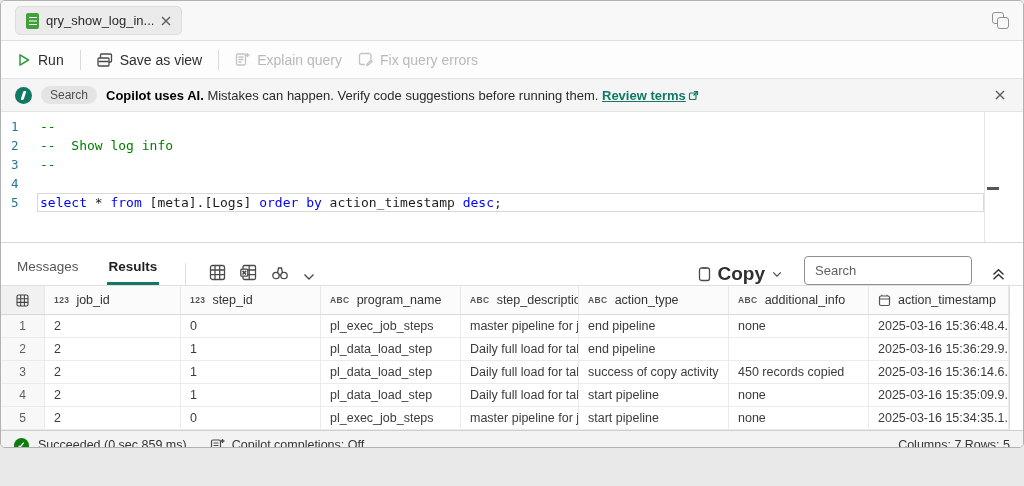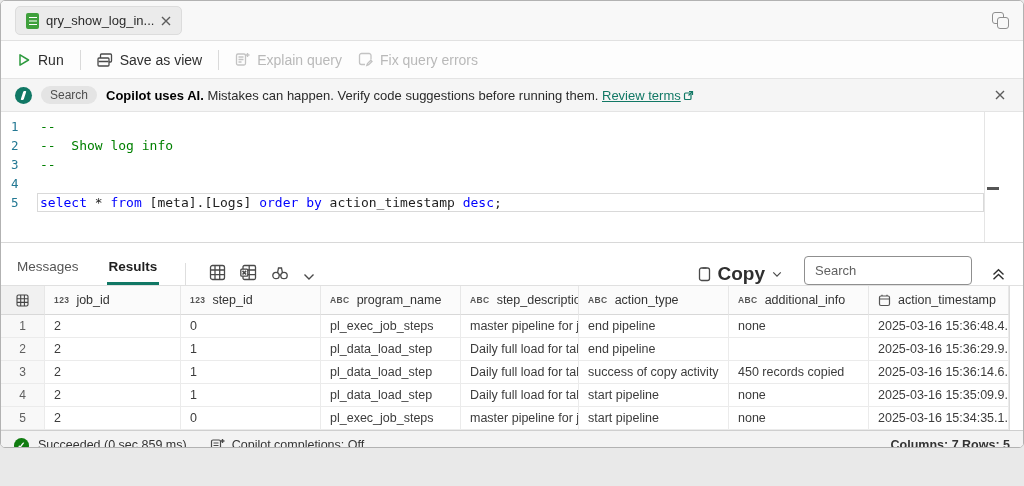--- a/index.html
+++ b/index.html
@@ -40,21 +40,21 @@
   
   .banner{ height:33px; background:#f5f5f5; border-bottom:1px solid #e4e4e4;
     display:flex; align-items:center; padding:0 14px; gap:9px; font-size:13px; flex:0 0 auto; }
   .cp-circle{ width:17px; height:17px; border-radius:50%; background:var(--accent,#117865);
     position:relative; flex:0 0 auto; }
   .cp-circle::before{ content:""; position:absolute; left:7px; top:4px; width:3px; height:9px;
     background:#fff; transform:skewX(-18deg); border-radius:1px; }
   .pill{ background:#e4e4e4; color:#4f4f4f; border-radius:9px; padding:2px 9px; font-size:12px; }
   .banner b{ color:#000; }
   .banner .msg{ color:#2b2b2b; }
-  .link{ color:var(--accent,#117865); text-decoration:underline; font-weight:400; cursor:pointer;
+  .link{ color:var(--accent,#117865); text-decoration:underline; font-weight:700; cursor:pointer;
     display:inline-flex; align-items:center; gap:2px; }
   .banner-close{ margin-left:auto; cursor:pointer; padding:4px; }
 
   
   .editor{ height:131px; background:#fff; position:relative; padding-top:5px;
     font-family:"DejaVu Sans Mono","Liberation Mono",monospace; font-size:13px; flex:0 0 auto;
     border-bottom:1px solid #d8d8d8; }
   .ed-line{ display:flex; height:19px; line-height:19px; }
   .ed-num{ width:36px; padding-left:10px; color:#237893; font-size:12.5px; flex:0 0 auto; }
   .ed-code{ flex:1; margin-right:39px; white-space:pre; padding-left:3px; cursor:text; }
@@ -93,21 +93,21 @@
     padding:0 9px; border-bottom:1px solid #ebebeb; border-right:1px solid #ebebeb;
     overflow:hidden; white-space:nowrap; cursor:default; background:#fff; }
   .gbody .gcell.rownum{ background:#f8f8f8; color:#5f5f5f; justify-content:center; font-size:12px; }
   .spacer{ flex:1 1 auto; background:#fff; }
 
   
   .statusbar{ height:29px; background:#f3f3f3; border-top:1px solid #cfcfcf;
     display:flex; align-items:center; padding:0 13px; gap:9px; font-size:12.5px; color:#333; flex:0 0 auto; }
   .okcircle{ width:15px; height:15px; border-radius:50%; background:var(--success,#107c10);
     color:#fff; font-size:10px; line-height:15px; text-align:center; font-weight:700; }
-  .sb-right{ margin-left:auto;font-weight:bold; }
+  .sb-right{ margin-left:auto; }
   .sb-copilot{ display:flex; align-items:center; gap:7px; margin-left:14px; }
 </style>
 </head>
 <body>
 
 <div class="window">
 
   <div class="tabbar">
     <div class="tab">
       <span class="sqlfile"></span>

